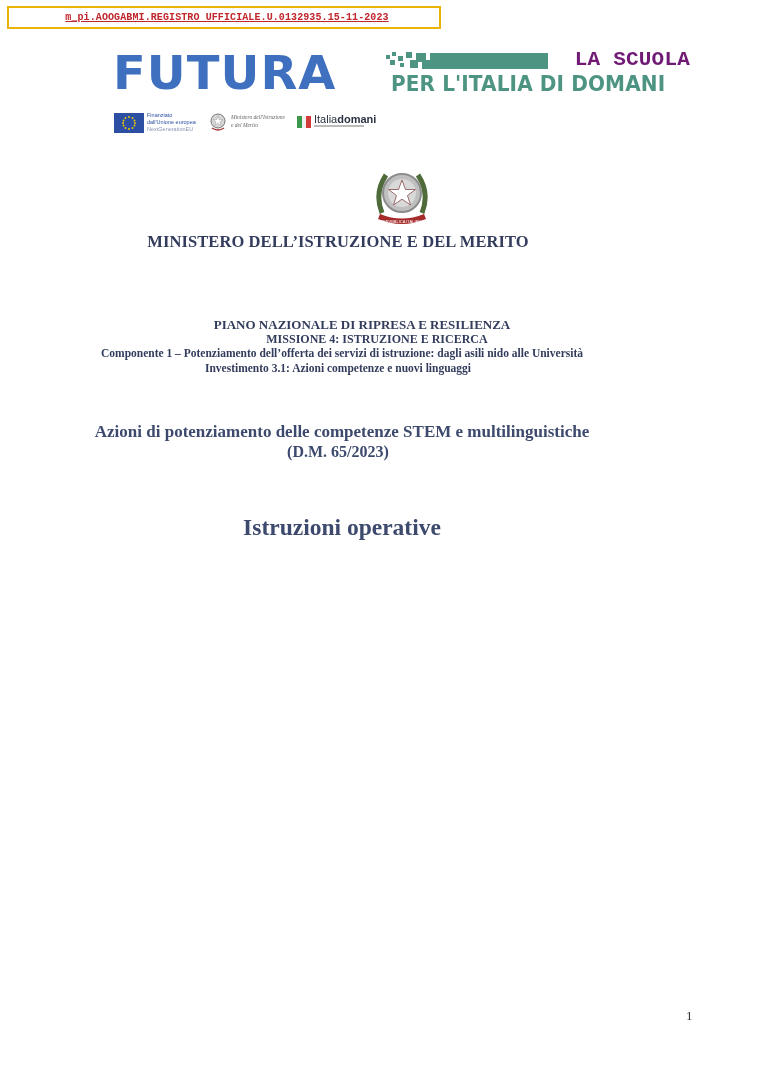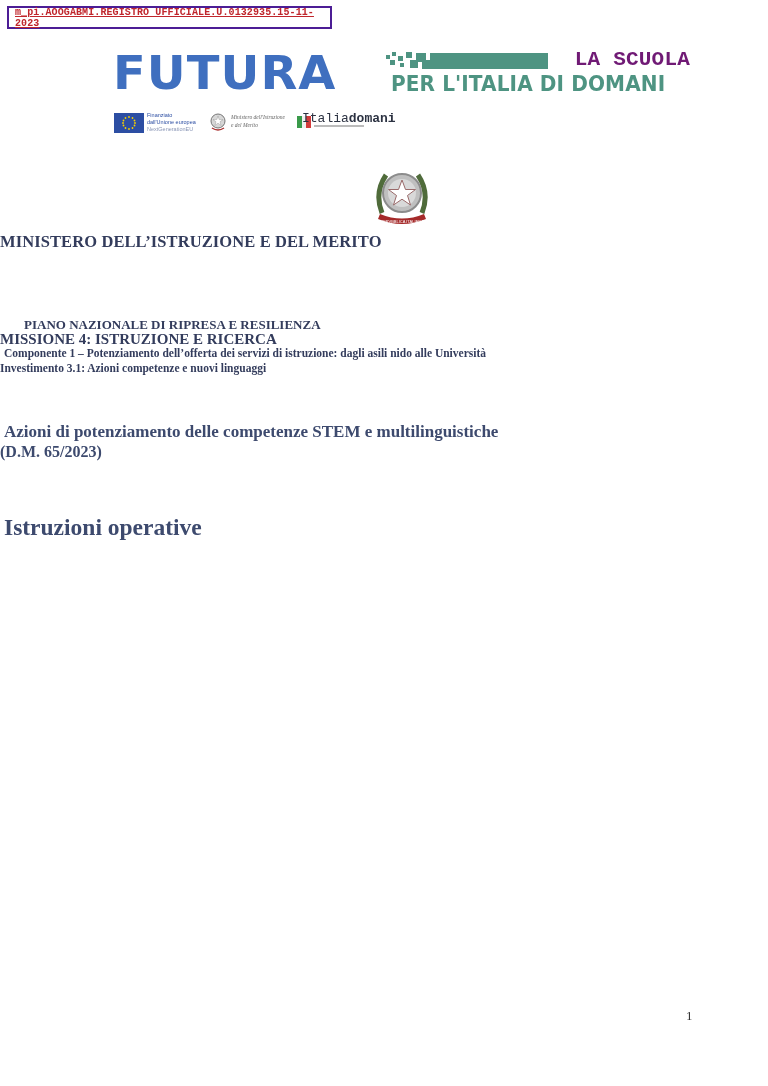--- a/index.html
+++ b/index.html
@@ -1,22 +1,22 @@
 <!DOCTYPE html>
 <html><head>
   <meta charset="utf-8">
   <style>
     html, body { margin: 0; padding: 0; }
     body {
       width: 768px; height: 1086px; background: #ffffff; position: relative; overflow: hidden;
       font-family: "Liberation Serif", "DejaVu Serif", serif; color: #333e5e;
     }
     .stamp {
-      position: absolute; left: 7px; top: 6px; width: 325px; height: 23px;
-      border: 2px solid #4c1d95; box-sizing: border-box;
+      position: absolute; left: 7px; top: 6px; width: 434px; height: 23px;
+      border: 2px solid #eab308; box-sizing: border-box;
       display: flex; align-items: center; justify-content: center;
     }
     .stamp span {
       font-family: "Liberation Mono", "DejaVu Sans Mono", monospace; font-weight: bold;
       font-size: 10px; color: #c0262c; text-decoration: underline; letter-spacing: 0.1px;
       padding-left: 6px;
     }
     .futura {
       position: absolute; left: 113px; top: 47px;
       font-family: "DejaVu Sans", "Liberation Sans", sans-serif; font-weight: bold;
@@ -41,28 +41,28 @@
     }
     .sublogos { position: absolute; left: 114px; top: 111px; height: 24px; width: 260px; }
     .eu-flag { position: absolute; left: 0; top: 2px; width: 30px; height: 20px; background: #2c4ea3; }
     .eu-flag svg { position: absolute; left: 0; top: 0; }
     .eu-text { position: absolute; left: 33px; top: 1px; font-family: "Liberation Sans", sans-serif; font-size: 5.5px; color: #2c4ea3; line-height: 7px; }
     .eu-text .l3 { color: #8a96b6; }
     .min-emb { position: absolute; left: 95px; top: 0px; width: 18px; height: 22px; }
     .min-text { position: absolute; left: 117px; top: 2px; font-family: "Liberation Serif", serif; font-style: italic; font-size: 5.5px; color: #666; line-height: 8px; }
     .it-flag { position: absolute; left: 183px; top: 5px; width: 14px; height: 12px; }
     .it-flag i { position: absolute; top: 0; height: 12px; width: 5px; }
-    .it-text { position: absolute; left: 188px; top: 3px; font-family: Liberation Mono, monospace; font-size: 13px; color: #2c3242; line-height: 10px; }
+    .it-text { position: absolute; left: 200px; top: 3px; font-family: Liberation Sans, sans-serif; font-size: 11px; color: #2c3242; line-height: 10px; }
     .it-text b { font-weight: bold; }
     .it-sub { position: absolute; left: 200px; top: 14px; width: 50px; height: 2px; background: #bbb; }
     .emblem { position: absolute; left: 372px; top: 163px; width: 60px; height: 68px; }
-    .center { position: absolute; left: 0; width: 676px; text-align: left; }
+    .center { position: absolute; left: 0; width: 676px; text-align: center; }
     .ministry { top: 232px; font-size: 16.5px; font-weight: bold; color: #333c5c; letter-spacing: 0.1px; }
     .pnrr { top: 317px; font-size: 13px; font-weight: bold; line-height: 15px; color: #333c5c; padding-left: 24px; }
-    .missione { top: 332px; font-size: 15px; font-weight: bold; line-height: 14px; color: #333c5c; }
+    .missione { top: 332px; font-size: 12px; font-weight: bold; line-height: 14px; color: #333c5c; margin-left: 39px; }
     .componente { top: 346px; font-size: 11.5px; font-weight: bold; line-height: 14px; color: #333c5c; padding-left: 4px; }
     .investimento { top: 361px; font-size: 11.5px; font-weight: bold; line-height: 14px; color: #333c5c; }
     .azioni { top: 422px; font-size: 17px; font-weight: bold; color: #3d4a6e; line-height: 20px; padding-left: 4px; }
     .dm { top: 445px; font-size: 16px; font-weight: bold; color: #3d4a6e; line-height: 14px; }
     .istr { top: 513px; font-size: 23.5px; font-weight: bold; color: #3d4a6e; line-height: 28px; padding-left: 4px; }
     .pagenum { position: absolute; left: 686px; top: 1008px; font-size: 13px; color: #333; }
   </style>
 </head>
 <body>
 

